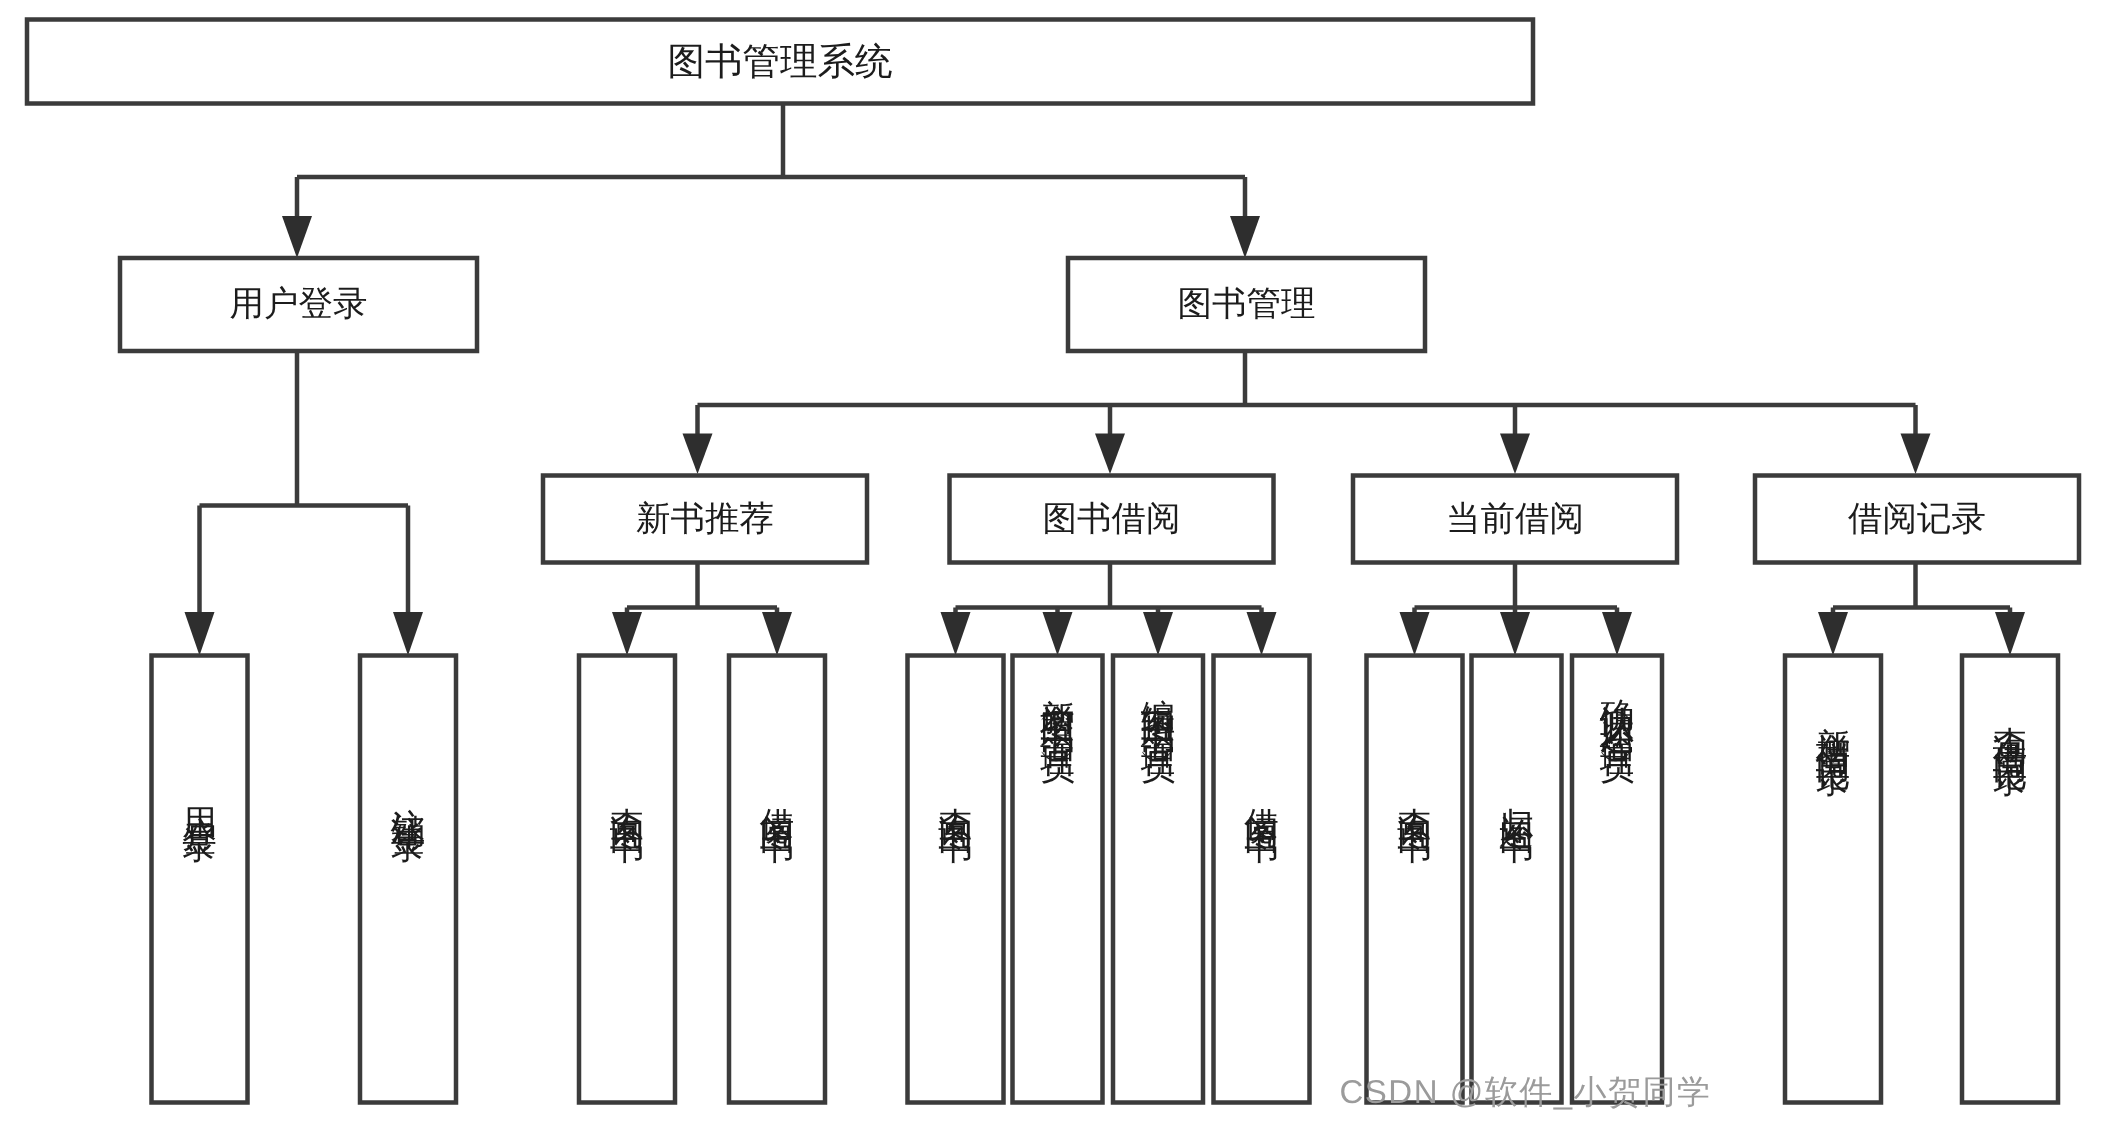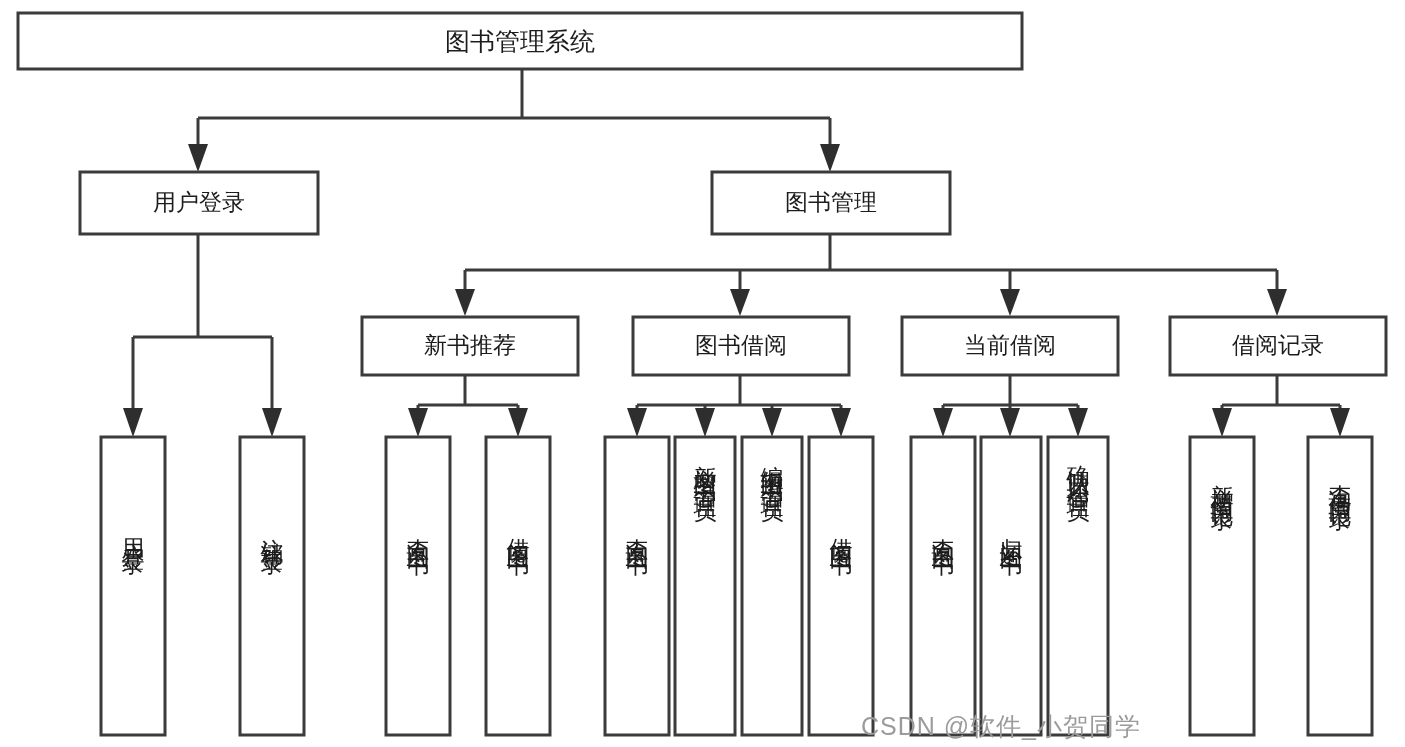--- a/index.html
+++ b/index.html
@@ -23,21 +23,21 @@
     font-size:23px;color:#1c1c1c;
     writing-mode:vertical-rl;text-orientation:upright;
     letter-spacing:5px;line-height:1;
     text-align:center;white-space:nowrap;
     transform:translateX(-50%);
     pointer-events:none;
   }
   .watermark{
     position:absolute;right:6px;bottom:4px;
     font-family:"Liberation Sans","DejaVu Sans",sans-serif;
-    font-size:25px;color:#9b9b9b;white-space:nowrap;
+    font-size:22px;color:#9b9b9b;white-space:nowrap;
     letter-spacing:1px;
   }
 </style>
 </head>
 <body>
 
 <div id="diagram-root">
 
   <svg id="diagram-svg" viewBox="0 0 1405 747">
 

